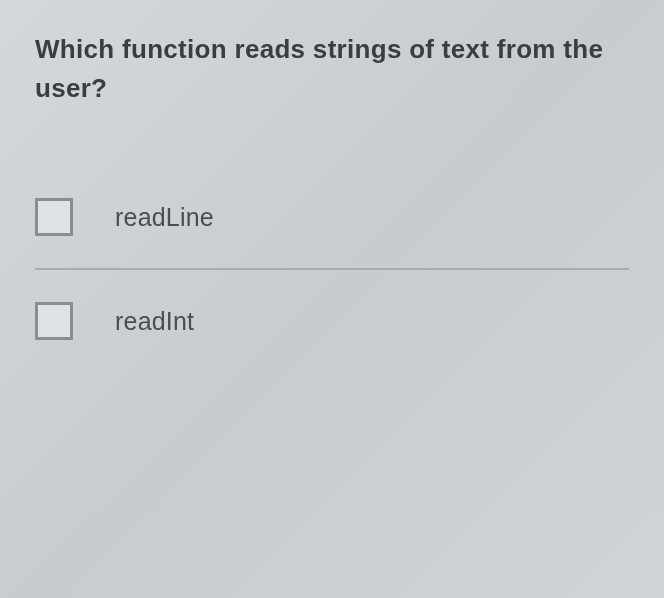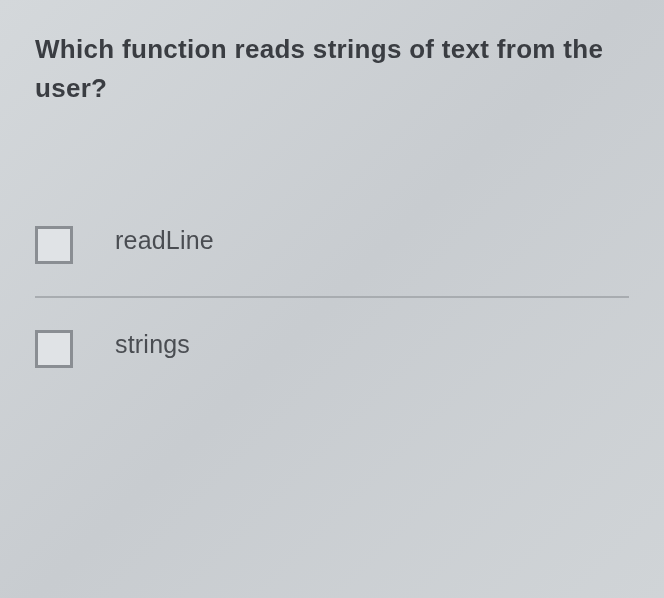--- a/index.html
+++ b/index.html
@@ -13,29 +13,30 @@
       background: linear-gradient(135deg, #d4d8db 0%, #c8ccd0 50%, #d0d4d7 100%);
       font-family: Arial, Helvetica, sans-serif;
       padding: 30px 35px;
       overflow: hidden;
     }
     .question {
       font-size: 26px;
       font-weight: 600;
       color: #3a3d42;
       line-height: 1.5;
-      margin-bottom: 118px;
+      margin-bottom: 90px;
       letter-spacing: 0.3px;
     }
     .options {
       display: flex;
       flex-direction: column;
     }
     .option {
       display: flex;
+      align-items: center;
       padding: 32px 0;
       border-bottom: 2px solid #a8acb0;
     }
     .option:first-child {
       padding-top: 0;
     }
     .option:last-child {
       border-bottom: none;
     }
     .checkbox {
@@ -59,15 +60,15 @@
 
 <div class="question">Which function reads strings of text from the user?</div>
 
 <div class="options">
   <div class="option">
     <div class="checkbox"></div>
     <span class="option-label">readLine</span>
   </div>
   <div class="option">
     <div class="checkbox"></div>
-    <span class="option-label">strings</span>
+    <span class="option-label">readInt</span>
   </div>
 </div>
 
 </body></html>

